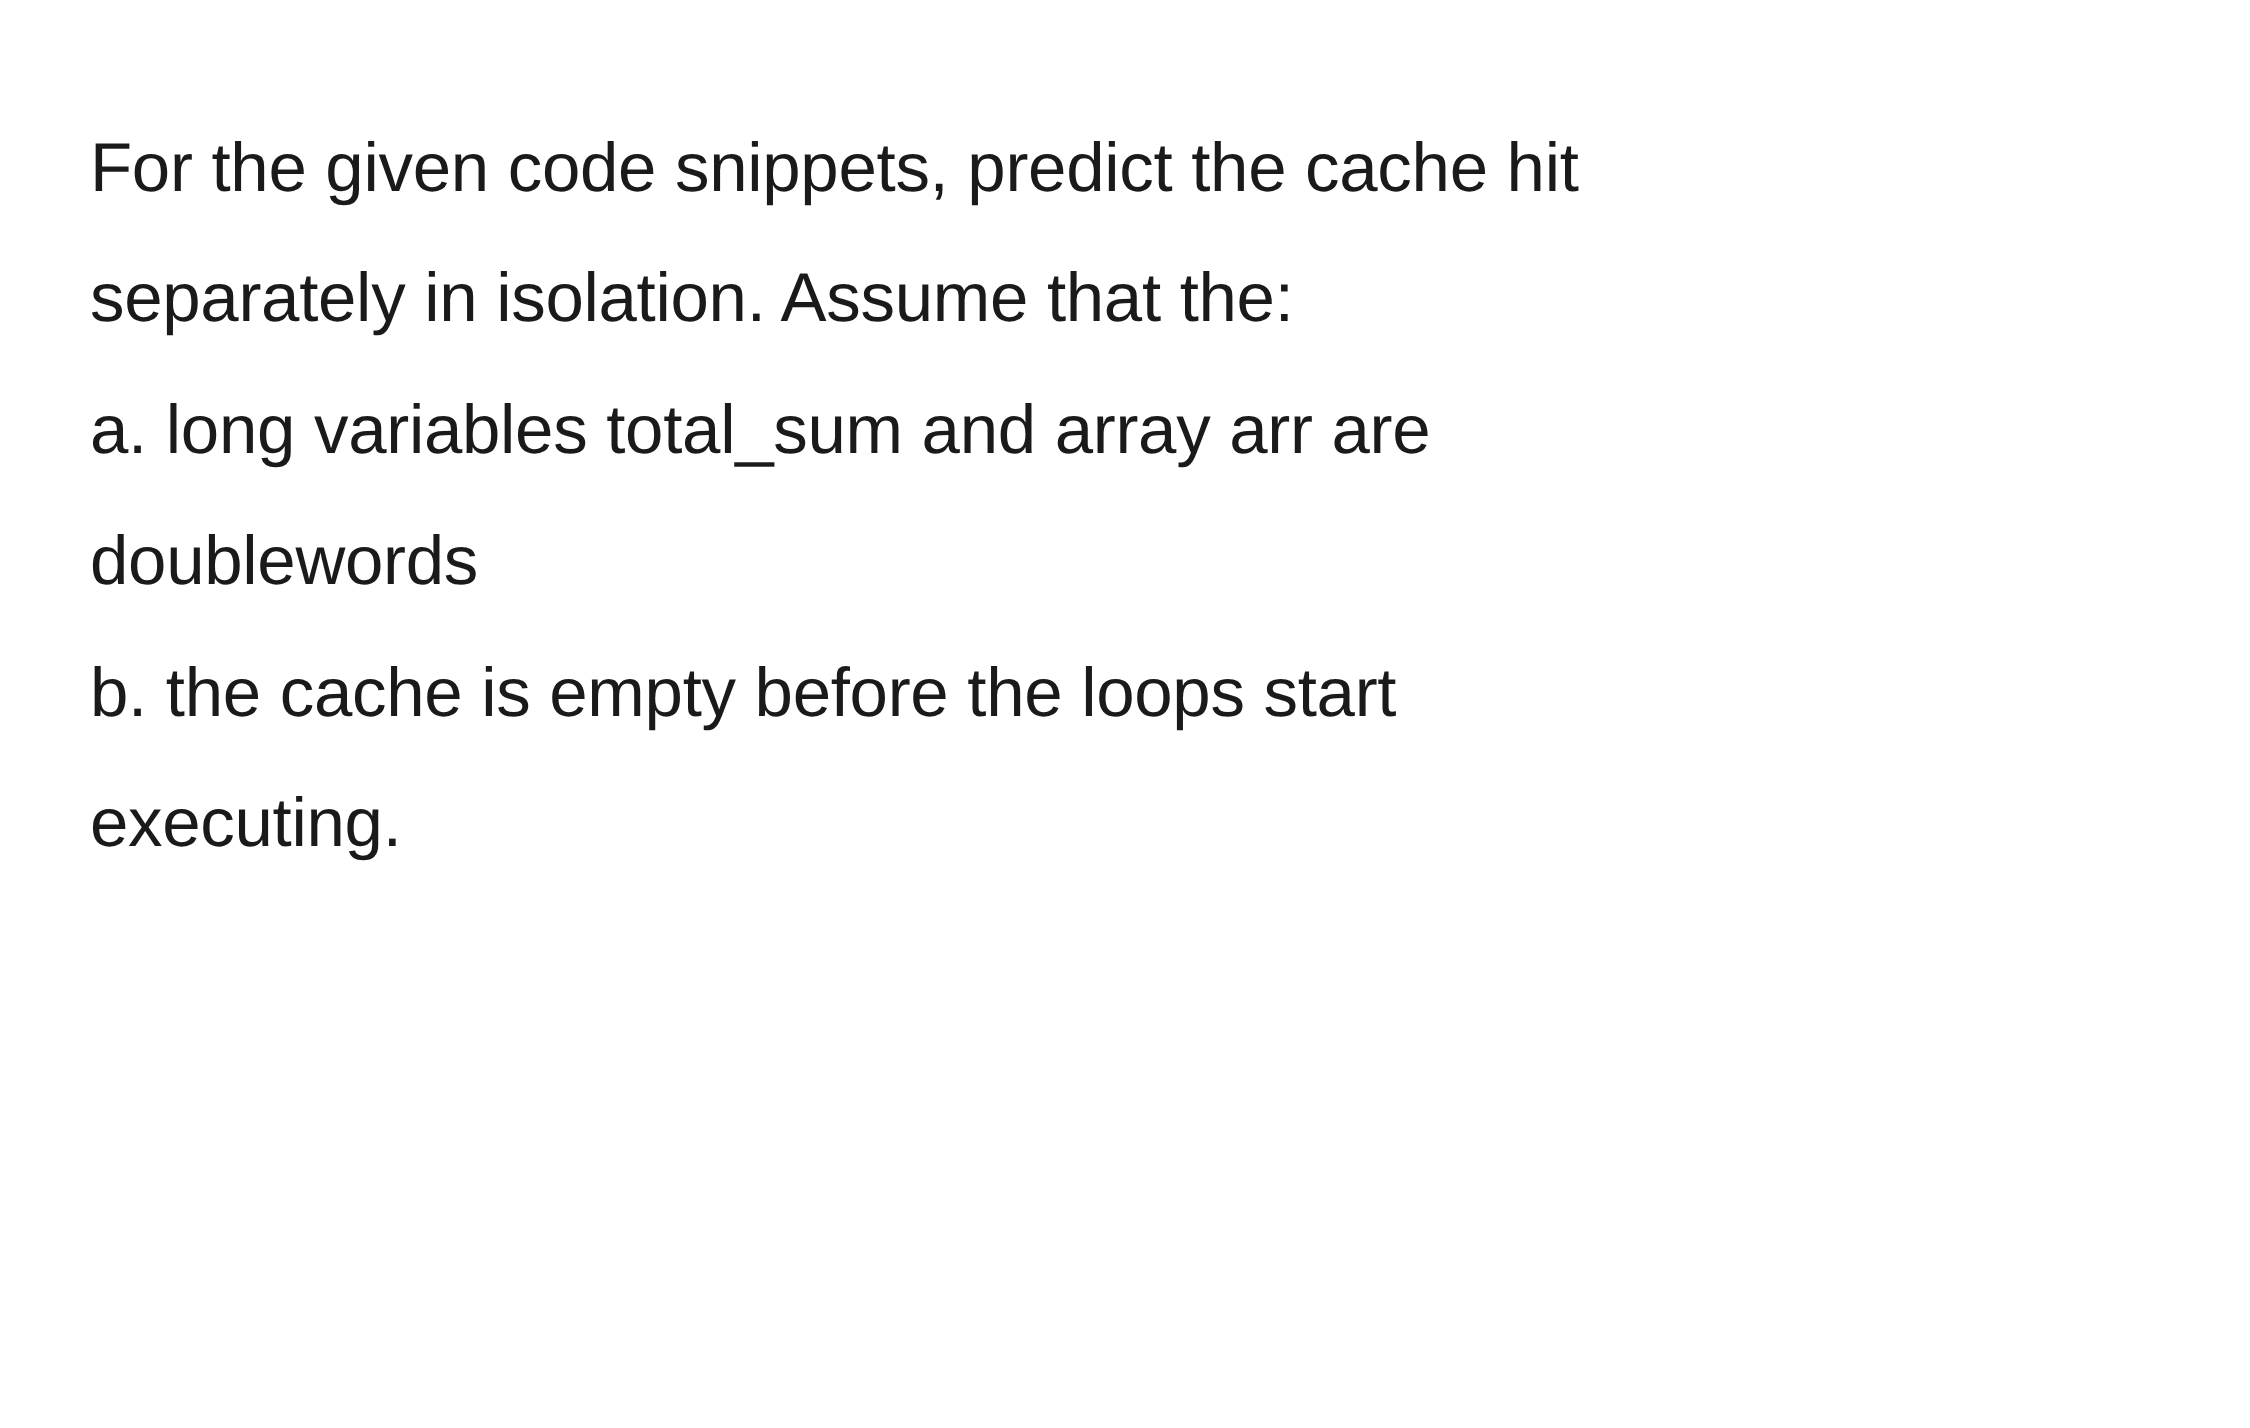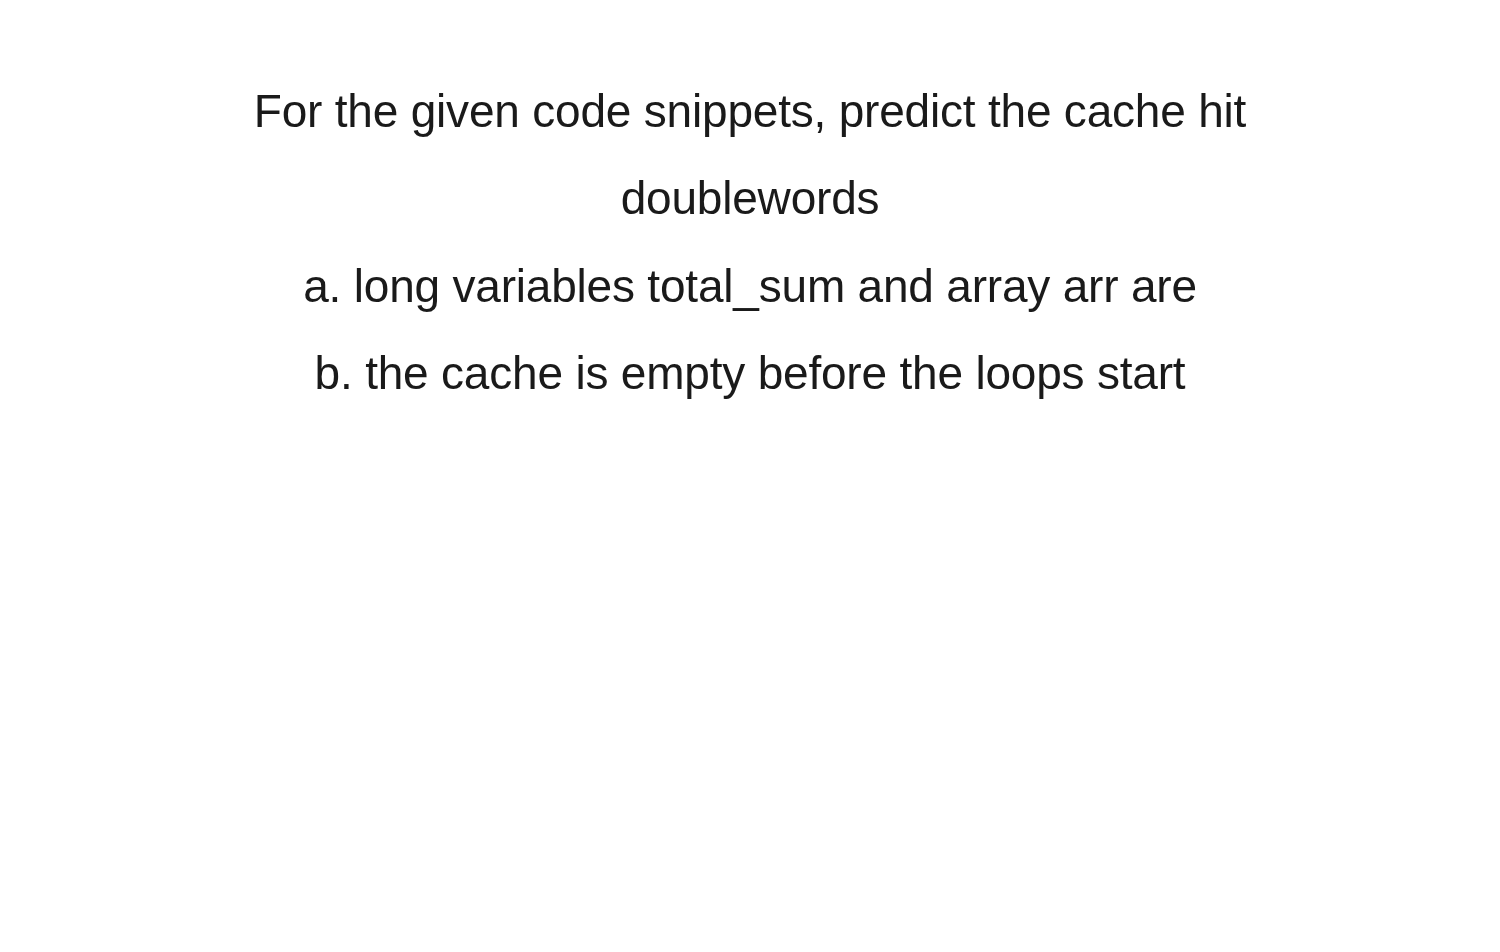--- a/index.html
+++ b/index.html
@@ -17,24 +17,25 @@
     }
     .text-content {
       font-size: 46px;
       line-height: 1.9;
       font-weight: 400;
       letter-spacing: -0.2px;
       max-width: 1400px;
     }
     .text-line {
       display: block;
-      text-align: center;
     }
   </style>
 </head>
 <body>
 
 <div class="text-content">
   <span class="text-line">For the given code snippets, predict the cache hit</span>
+  <span class="text-line">separately in isolation. Assume that the:</span>
+  <span class="text-line">a. long variables total_sum and array arr are</span>
   <span class="text-line">doublewords</span>
-  <span class="text-line">a. long variables total_sum and array arr are</span>
   <span class="text-line">b. the cache is empty before the loops start</span>
+  <span class="text-line">executing.</span>
 </div>
 
 </body></html>

